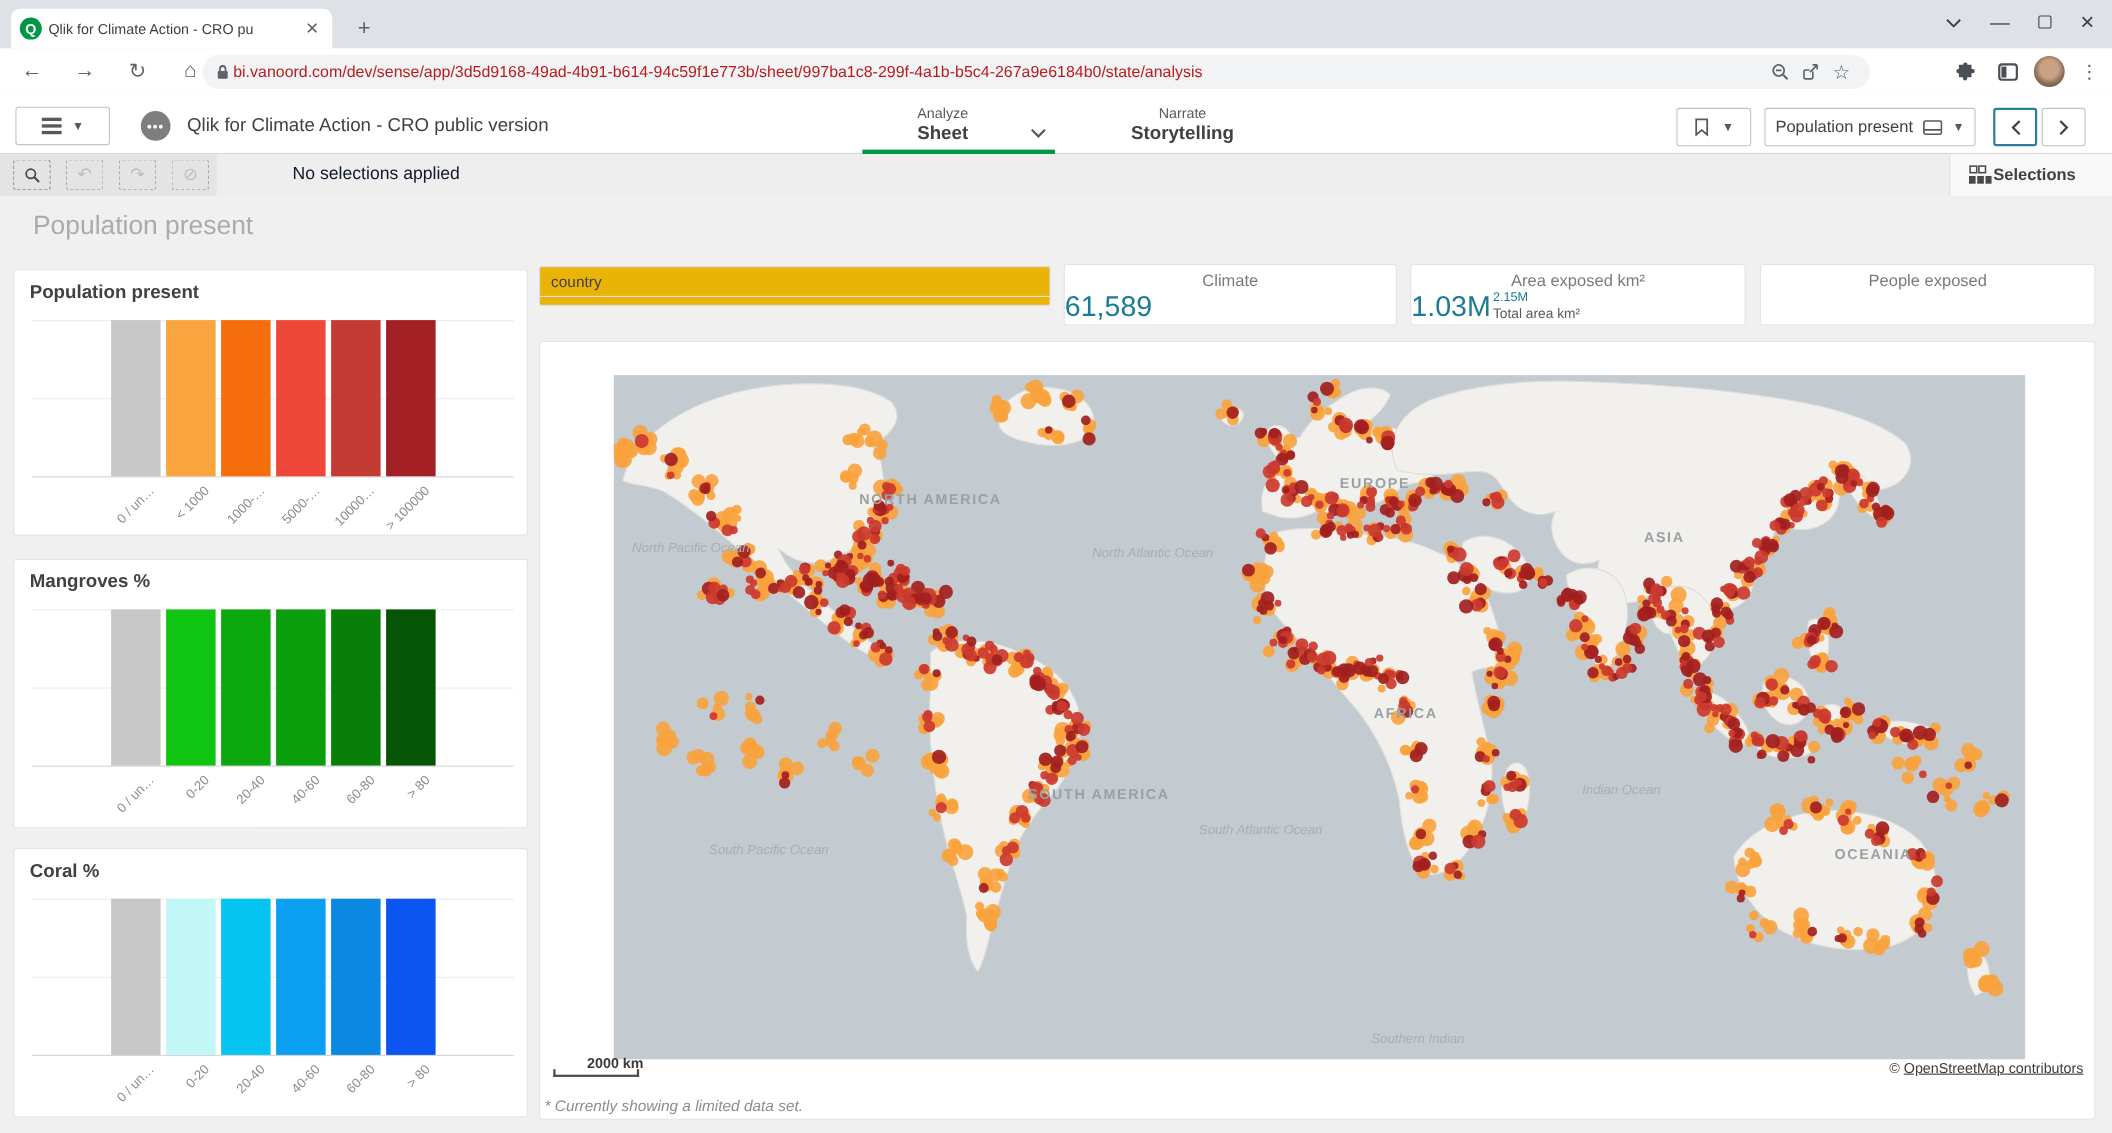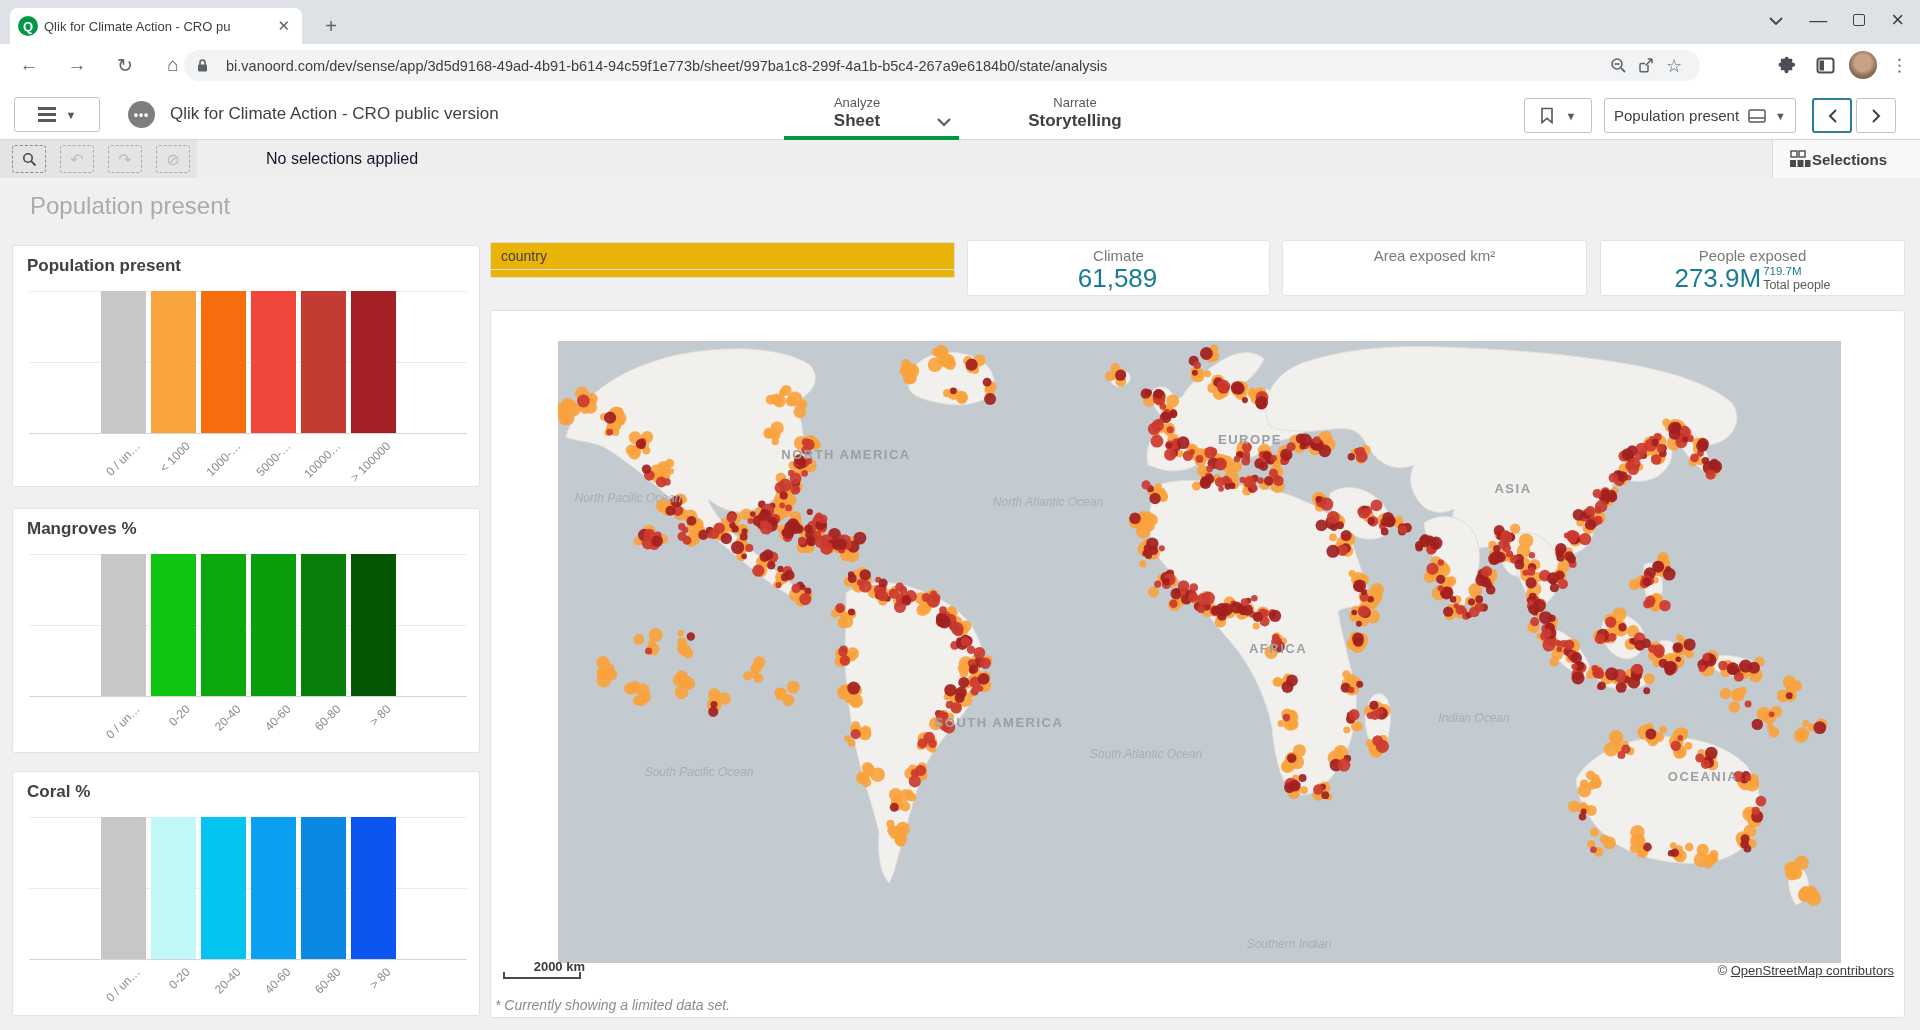--- a/index.html
+++ b/index.html
@@ -20,21 +20,21 @@
   .wincontrols { right:6px; top:0; height:40px; display:flex; align-items:center; gap:26px; padding-right:10px; }
   .winbtn { color:#3e4247; font-size:18px; line-height:1; cursor:pointer; display:flex; align-items:center; }
   .maxbox { width:12px; height:12px; border:1.6px solid #3e4247; border-radius:2px; }
 
   .navbar { left:0; top:44px; width:1920px; height:42px; background:#ffffff; }
   .navicons { left:8px; top:44px; height:42px; display:flex; align-items:center; gap:14px; padding-left:4px; }
   .navico { width:34px; height:34px; display:flex; align-items:center; justify-content:center; font-size:19px;
             color:#5f6368; border-radius:50%; cursor:pointer; }
   .urlpill { left:184px; top:50px; width:1516px; height:31px; background:#f1f3f4; border-radius:16px;
              display:flex; align-items:center; padding:0 12px; }
-  .url-text { font-size:14.5px; color:#404040; margin-left:17px; flex:1; white-space:nowrap; overflow:hidden; }
+  .url-text { font-size:14.5px; color:#b91c1c; margin-left:3px; flex:1; white-space:nowrap; overflow:hidden; }
   .pill-ico { display:flex; align-items:center; justify-content:center; width:28px; height:28px; color:#5f6368; cursor:pointer; }
   .after-pill { right:8px; top:44px; height:42px; display:flex; align-items:center; gap:10px; }
   .avatar { width:28px; height:28px; border-radius:50%;
             background:radial-gradient(circle at 50% 42%, #c9a184 0 38%, #8a6f58 62%, #5d4a3a 100%); }
   .kebab { font-size:17px; color:#5f6368; padding:0 4px; cursor:pointer; }
 
   
   .qtoolbar { left:0; top:86px; width:1920px; height:54px; background:#fff; border-bottom:1px solid #d9d9d9; }
   .menubtn { left:14px; top:97px; width:86px; height:35px; border:1px solid #c3c3c3; border-radius:3px;
              display:flex; align-items:center; justify-content:center; gap:10px; color:#595959; cursor:pointer; background:#fff;}
@@ -81,21 +81,21 @@
   .axis-label { position:absolute; top:193px; font-size:12px; color:#8c8c8c; white-space:nowrap;
                 transform:rotate(-45deg); transform-origin:100% 0; }
 
   .country-box { left:490px; top:242px; width:465px; height:36px; background:#eab308; border:1px solid #dcdcdc;
                  border-radius:2px; cursor:pointer; }
   .country-box .lbl { position:absolute; left:10px; top:5px; font-size:14px; color:#404040; }
   .country-box .rule { position:absolute; left:0; right:0; bottom:7px; height:1px; background:#e3e3e3; }
 
   .kpi { top:240px; height:56px; }
   .kpi .kpi-label { text-align:center; font-size:15px; color:#7a7a7a; margin-top:6px; }
-  .kpi .valrow { display:flex; justify-content:center; align-items:flex-start; margin-top:1px; }
+  .kpi .valrow { display:flex; align-items:flex-start; margin-top:1px; }
   .kpi .val { font-size:26px; color:#1a7b94; line-height:1; }
   .kpi .supsub { display:flex; flex-direction:column; margin-left:2px; text-align:left; }
   .kpi .sup { font-size:11.5px; color:#1a7b94; line-height:1.1; }
   .kpi .sub { font-size:12.5px; color:#595959; line-height:1.15; }
 
   .map-card { left:490px; top:310px; width:1415px; height:708px; overflow:hidden; }
   .map-area { position:absolute; left:67px; top:30px; width:1283px; height:622px; background:#c3cbd1; overflow:hidden; }
   .map-area svg { position:absolute; left:0; top:0; }
   .continent-label { position:absolute; transform:translate(-50%,-50%); font-size:13px; font-weight:bold;
                      color:#9aa0a3; letter-spacing:1.5px; white-space:nowrap; }
@@ -321,30 +321,30 @@
   <div class="valrow">
     <span class="val">61,589</span>
     <span class="supsub">
         <span class="sup"></span>
         <span class="sub"></span>
       </span>
   </div>
 </div>
 <div class="abs card kpi" style="left:1282px; width:305px;">
   <div class="kpi-label">Area exposed km²</div>
+  <div class="valrow">
+    <span class="val">1.03M</span>
+    <span class="supsub">
+        <span class="sup">2.15M</span>
+        <span class="sub">Total area km²</span>
+      </span>
+  </div>
 </div>
 <div class="abs card kpi" style="left:1600px; width:305px;">
   <div class="kpi-label">People exposed</div>
-  <div class="valrow">
-    <span class="val">273.9M</span>
-    <span class="supsub">
-        <span class="sup">719.7M</span>
-        <span class="sub">Total people</span>
-      </span>
-  </div>
 </div>
 
 <div class="abs card map-card">
   <div class="map-area">
     <svg id="mapSvg" width="1283" height="622" viewBox="0 0 1283 622">
       <g id="landGroup" fill="#f1f0ed" stroke="#dfdeda" stroke-width="1">
           <path d="M8,96 C18,58 58,30 110,16 C160,4 222,4 252,24 C266,40 250,58 232,62 C250,78 240,94 250,108 C246,134 228,154 202,166 C180,176 162,168 150,158 C156,176 178,196 202,216 C220,232 238,246 250,258 C240,262 216,246 194,228 C170,208 142,186 122,166 C98,144 72,122 46,106 C32,100 16,100 8,96 Z"></path>
           <path d="M350,42 C352,20 376,8 402,12 C428,16 442,34 434,52 C422,66 394,66 372,60 C358,56 350,52 350,42 Z"></path>
           <path d="M288,252 C306,238 340,238 368,252 C394,262 414,278 422,302 C428,326 420,352 406,372 C392,390 378,404 368,424 C358,448 352,474 344,500 C340,518 336,534 331,542 C323,534 319,514 321,492 C315,464 301,428 295,392 C289,356 285,318 288,286 Z"></path>
           <path d="M590,124 C586,106 594,92 608,86 C602,72 610,60 624,56 C632,42 646,30 660,22 C676,10 696,8 706,18 C700,32 688,42 676,48 C692,48 708,46 720,52 C734,58 748,68 758,78 C750,92 734,98 718,100 C706,112 692,120 678,116 C666,124 652,128 642,122 C630,130 614,132 602,128 Z"></path>

